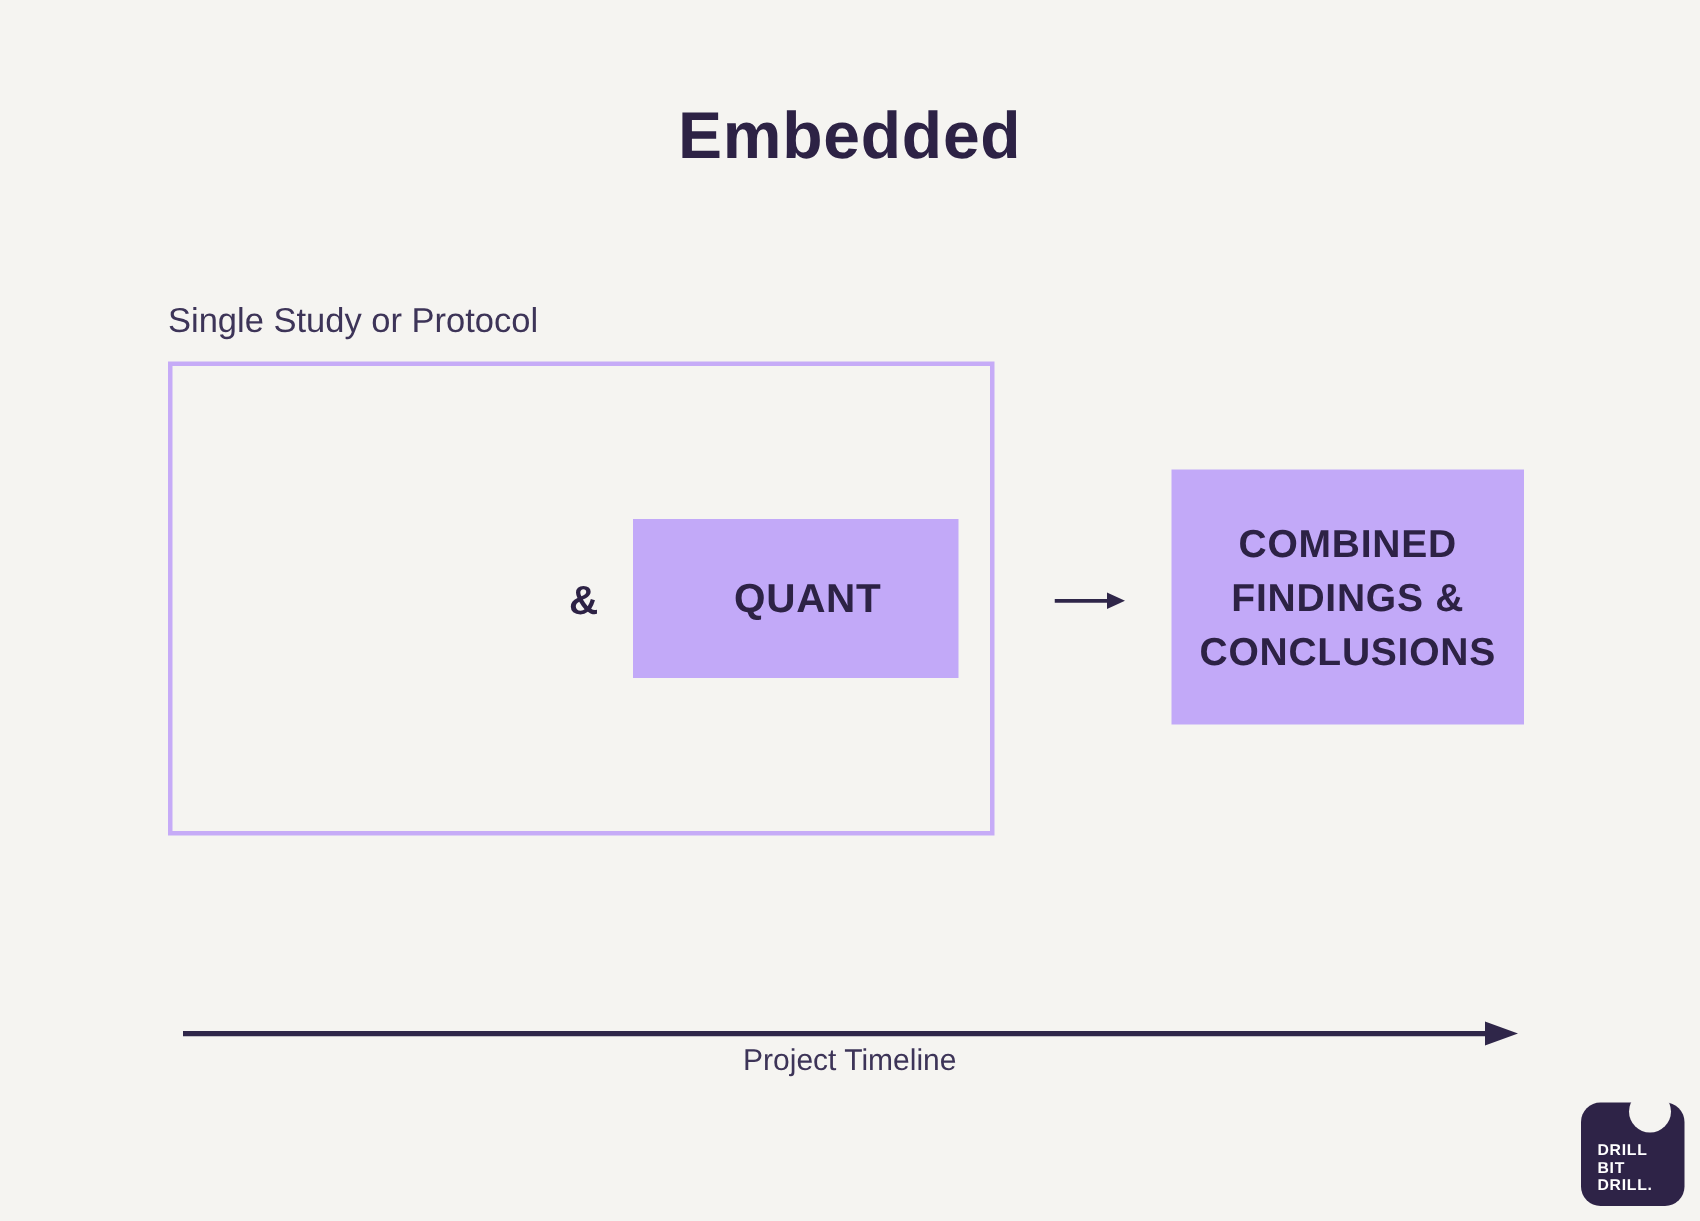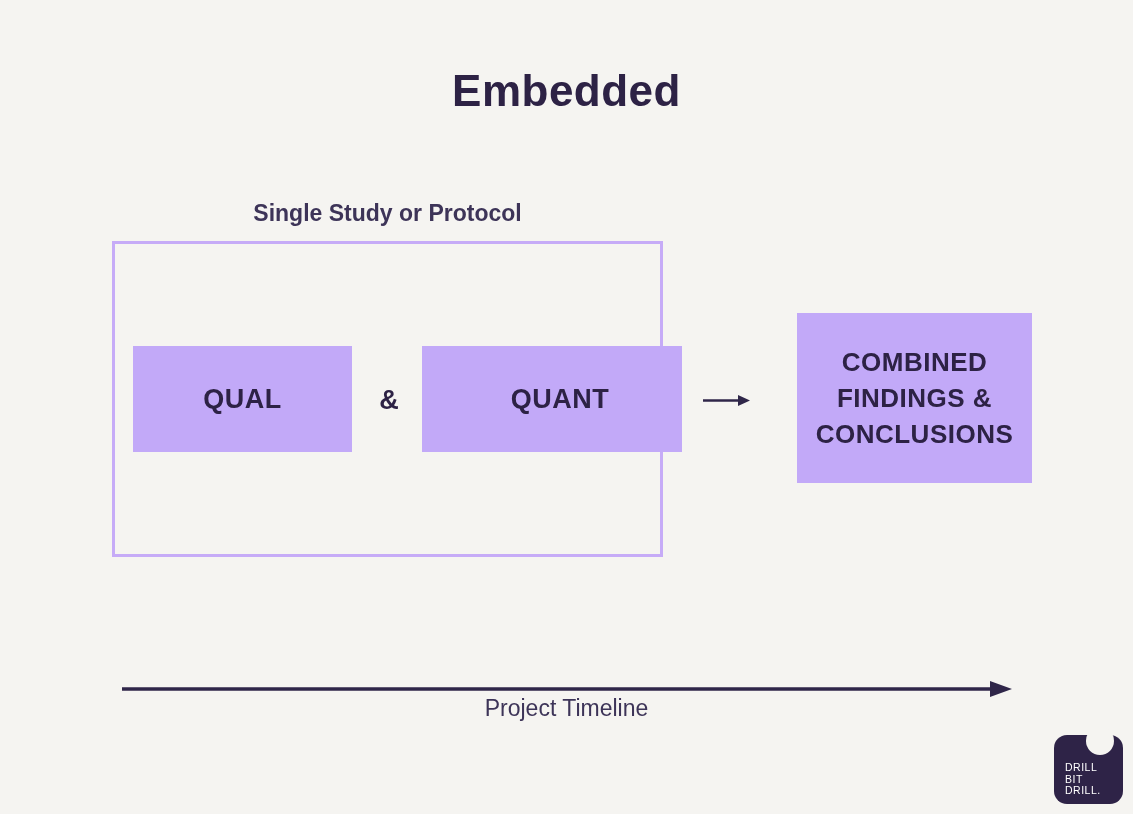--- a/index.html
+++ b/index.html
@@ -34,24 +34,23 @@
     line-height: 1;
     font-weight: 700;
     letter-spacing: 0.5px;
     color: var(--ink);
   }
   .group-label {
     position: absolute;
     left: 112px;
     top: 202px;
     width: 551px;
-    text-align: center;
     font-size: 23px;
     line-height: 1;
-    font-weight: 700;
+    font-weight: 400;
     color: var(--label);
   }
   .group-box {
     position: absolute;
     left: 112px;
     top: 241px;
     width: 551px;
     height: 316px;
     border: 3px solid var(--purple-border);
     background: transparent;
@@ -61,49 +60,49 @@
     background: var(--purple-fill);
     color: var(--ink);
     display: flex;
     align-items: center;
     justify-content: center;
     font-weight: 700;
     letter-spacing: 0.5px;
     text-align: center;
   }
   .node-qual  { left: 133px; top: 346px; width: 219px; height: 106px; font-size: 27px; }
-  .node-quant { left: 422px; top: 346px; width: 260px; height: 106px; font-size: 27px; padding-left: 16px; }
+  .node-quant { left: 422px; top: 346px; width: 217px; height: 106px; font-size: 27px; padding-left: 16px; }
   .amp {
     position: absolute;
     left: 367px;
     top: 384px;
     width: 44px;
     text-align: center;
     font-size: 27px;
     line-height: 1.2;
     font-weight: 700;
     color: var(--ink);
   }
   .node-result {
-    left: 797px; top: 313px; width: 235px; height: 170px;
+    left: 781px; top: 313px; width: 235px; height: 170px;
     font-size: 26px; line-height: 36px;
     padding: 0 9px;
   }
   .arrow-svg { position: absolute; display: block; }
   .arrow-small { left: 703px; top: 393px; }
   .arrow-timeline { left: 122px; top: 680px; }
   .arrow-line { stroke: var(--arrow); fill: none; }
   .arrow-head { fill: var(--arrow); stroke: none; }
   .timeline-label {
     position: absolute;
     left: 0;
     top: 697px;
     width: 1133px;
     text-align: center;
-    font-size: 23px;
+    font-size: 20px;
     line-height: 1;
     font-weight: 400;
     color: var(--label);
   }
   .logo {
     position: absolute;
     left: 1054px;
     top: 735px;
     width: 69px;
     height: 69px;
@@ -118,37 +117,36 @@
     height: 28px;
     border-radius: 50%;
     background: var(--bg);
   }
   .logo-text {
     position: absolute;
     left: 11px;
     bottom: 8px;
     font-size: 10.5px;
     line-height: 1.07;
-    font-weight: 400;
+    font-weight: 700;
     letter-spacing: 0.5px;
     color: var(--logo-text);
   }
 </style>
 </head>
 <body>
 
 <div class="stage">
 
   <div class="title">Embedded</div>
 
   <div class="group-label">Single Study or Protocol</div>
 
   <div class="group-box"></div>
 
-  <div class="node node-qual">QUAL</div>
 
   <div class="amp">&amp;</div>
 
   <div class="node node-quant">QUANT</div>
 
   <svg class="arrow-svg arrow-small" width="47" height="15" viewBox="0 0 47 15">
     <line class="arrow-line" x1="0" y1="7.5" x2="37" y2="7.5" stroke-width="2.5"></line>
     <polygon class="arrow-head" points="35,2 47,7.5 35,13"></polygon>
   </svg>
 

